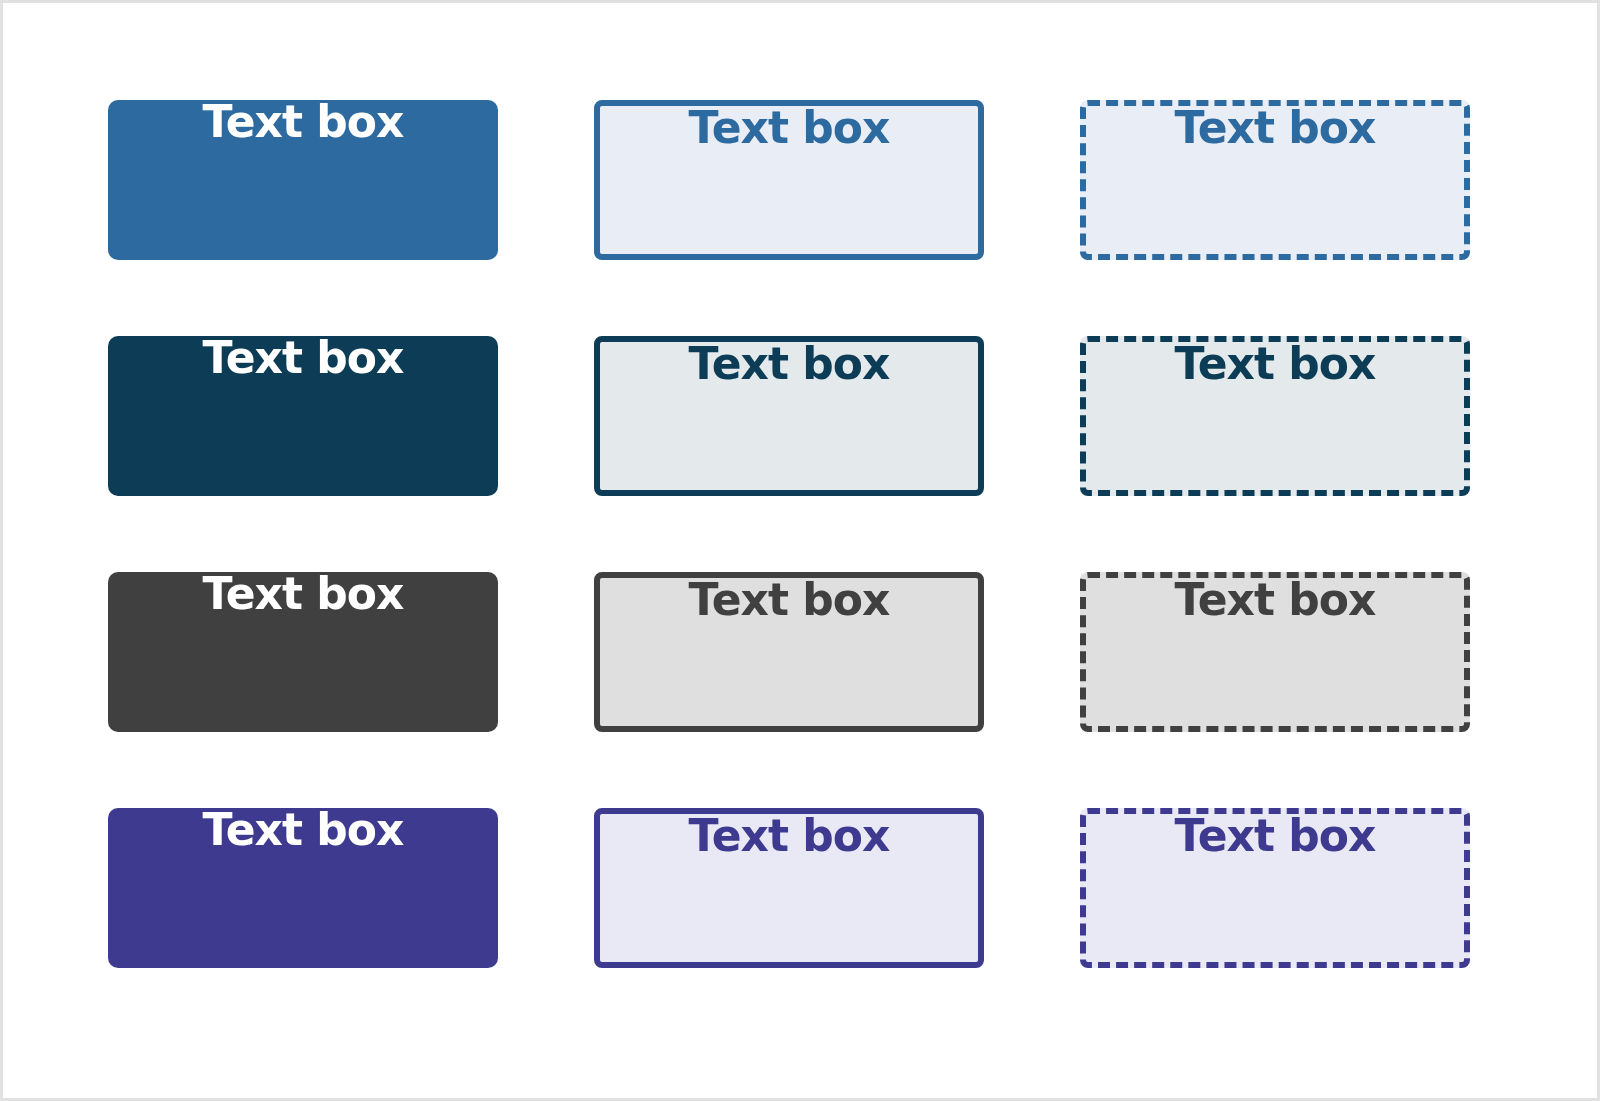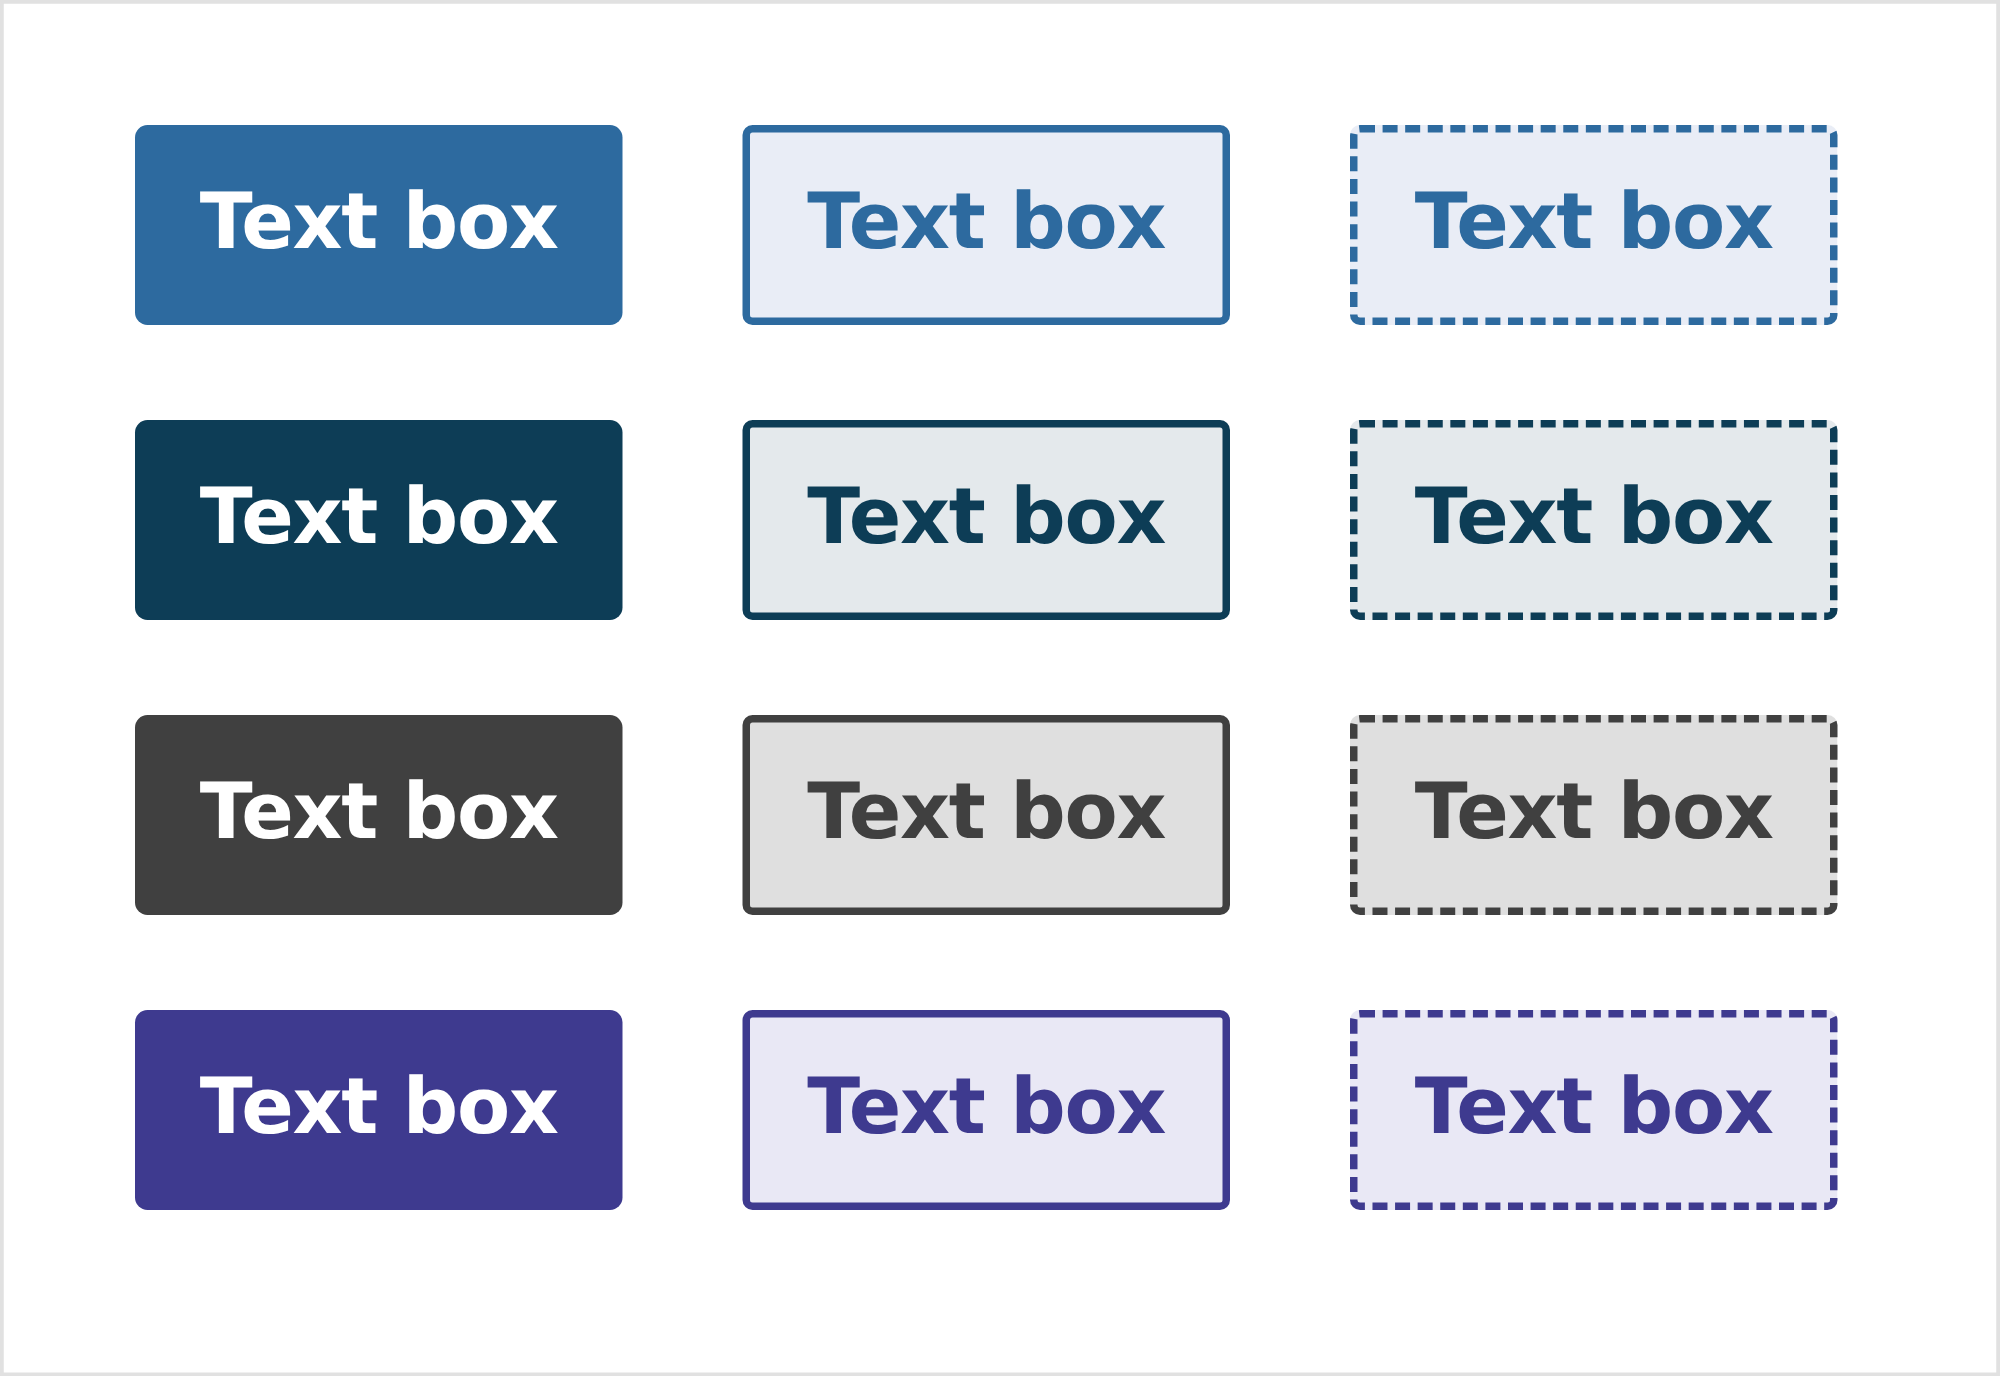--- a/index.html
+++ b/index.html
@@ -19,24 +19,24 @@
     column-gap: 96px;
     row-gap: 76px;
     padding: 97px 0 0 105px;
   }
   .row { display: contents; }
   .box {
     box-sizing: border-box;
     width: 390px;
     height: 160px;
     display: flex;
-    align-items: center;
+    align-items: flex-start;
     justify-content: center;
     font-weight: 700;
-    font-size: 62px;
+    font-size: 44px;
     letter-spacing: -1px;
     border-radius: 10px;
     cursor: default;
     user-select: none;
   }
   .box.solid {
     background: var(--solid-bg);
     color: var(--solid-text);
   }
   .box.outline {

